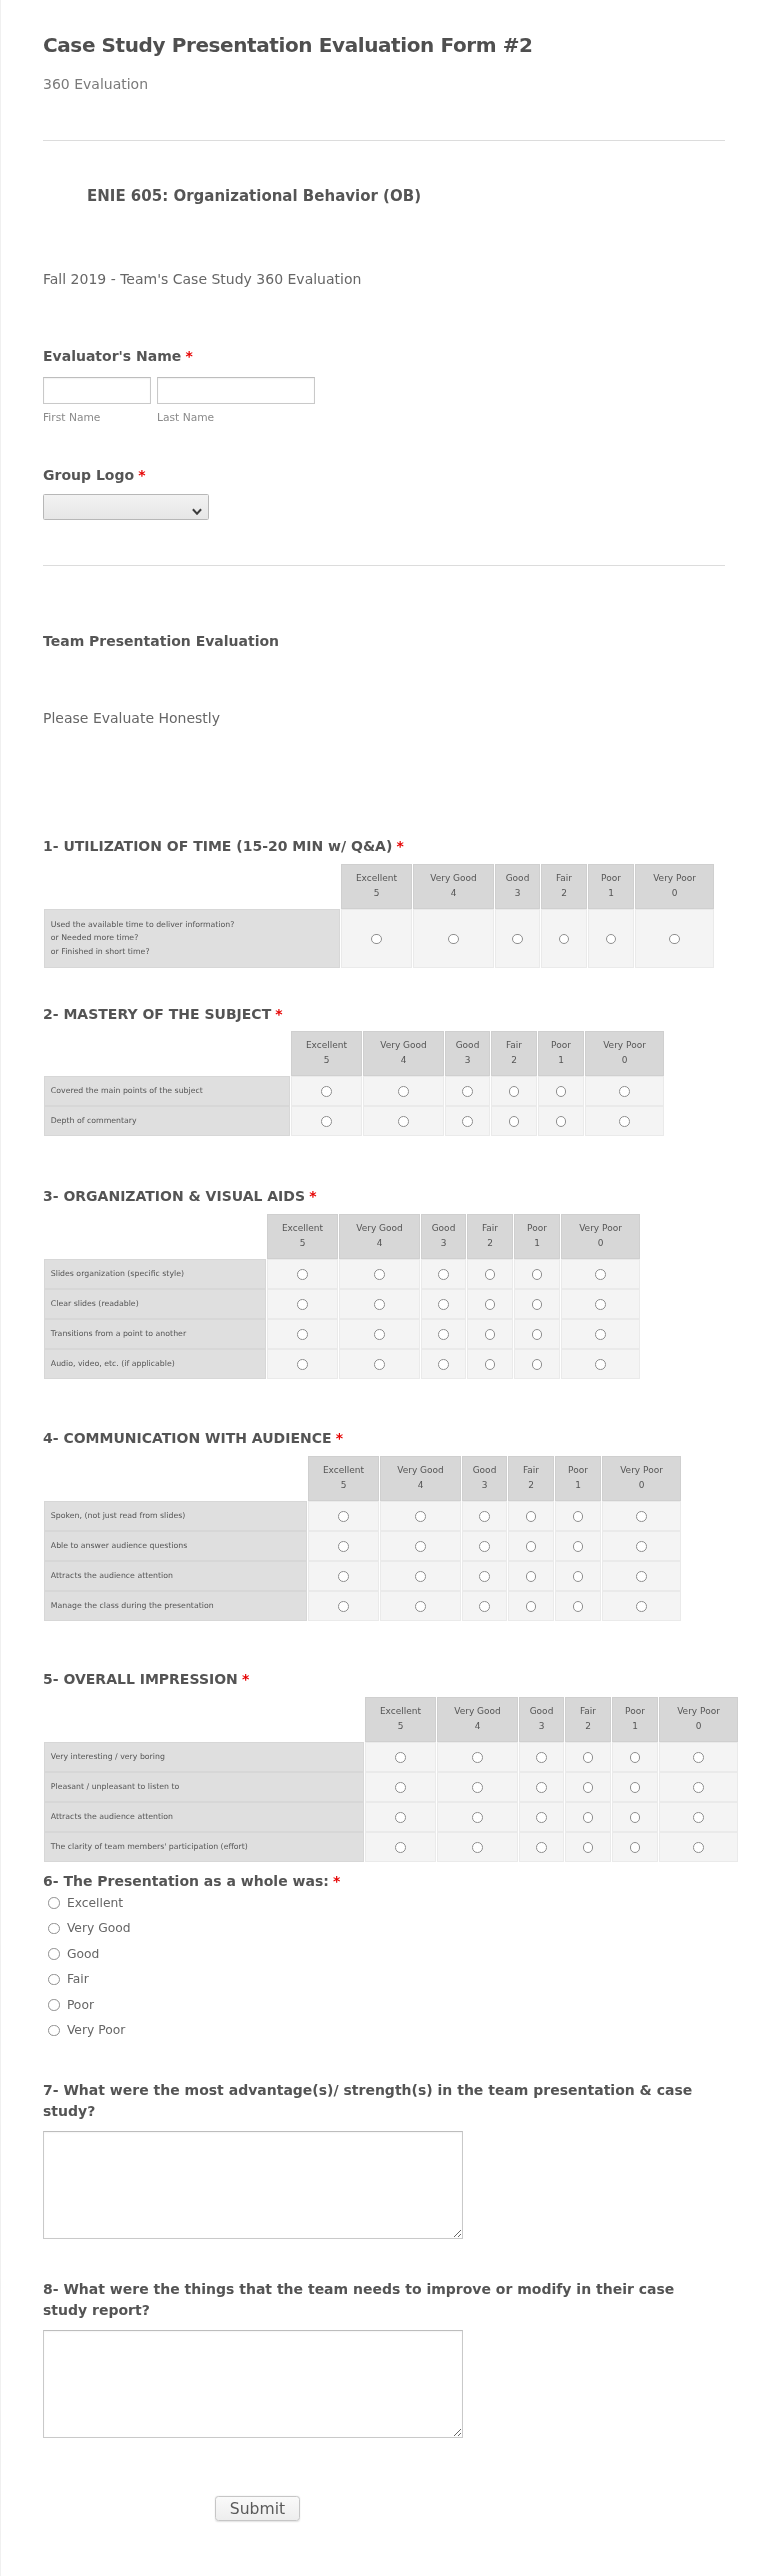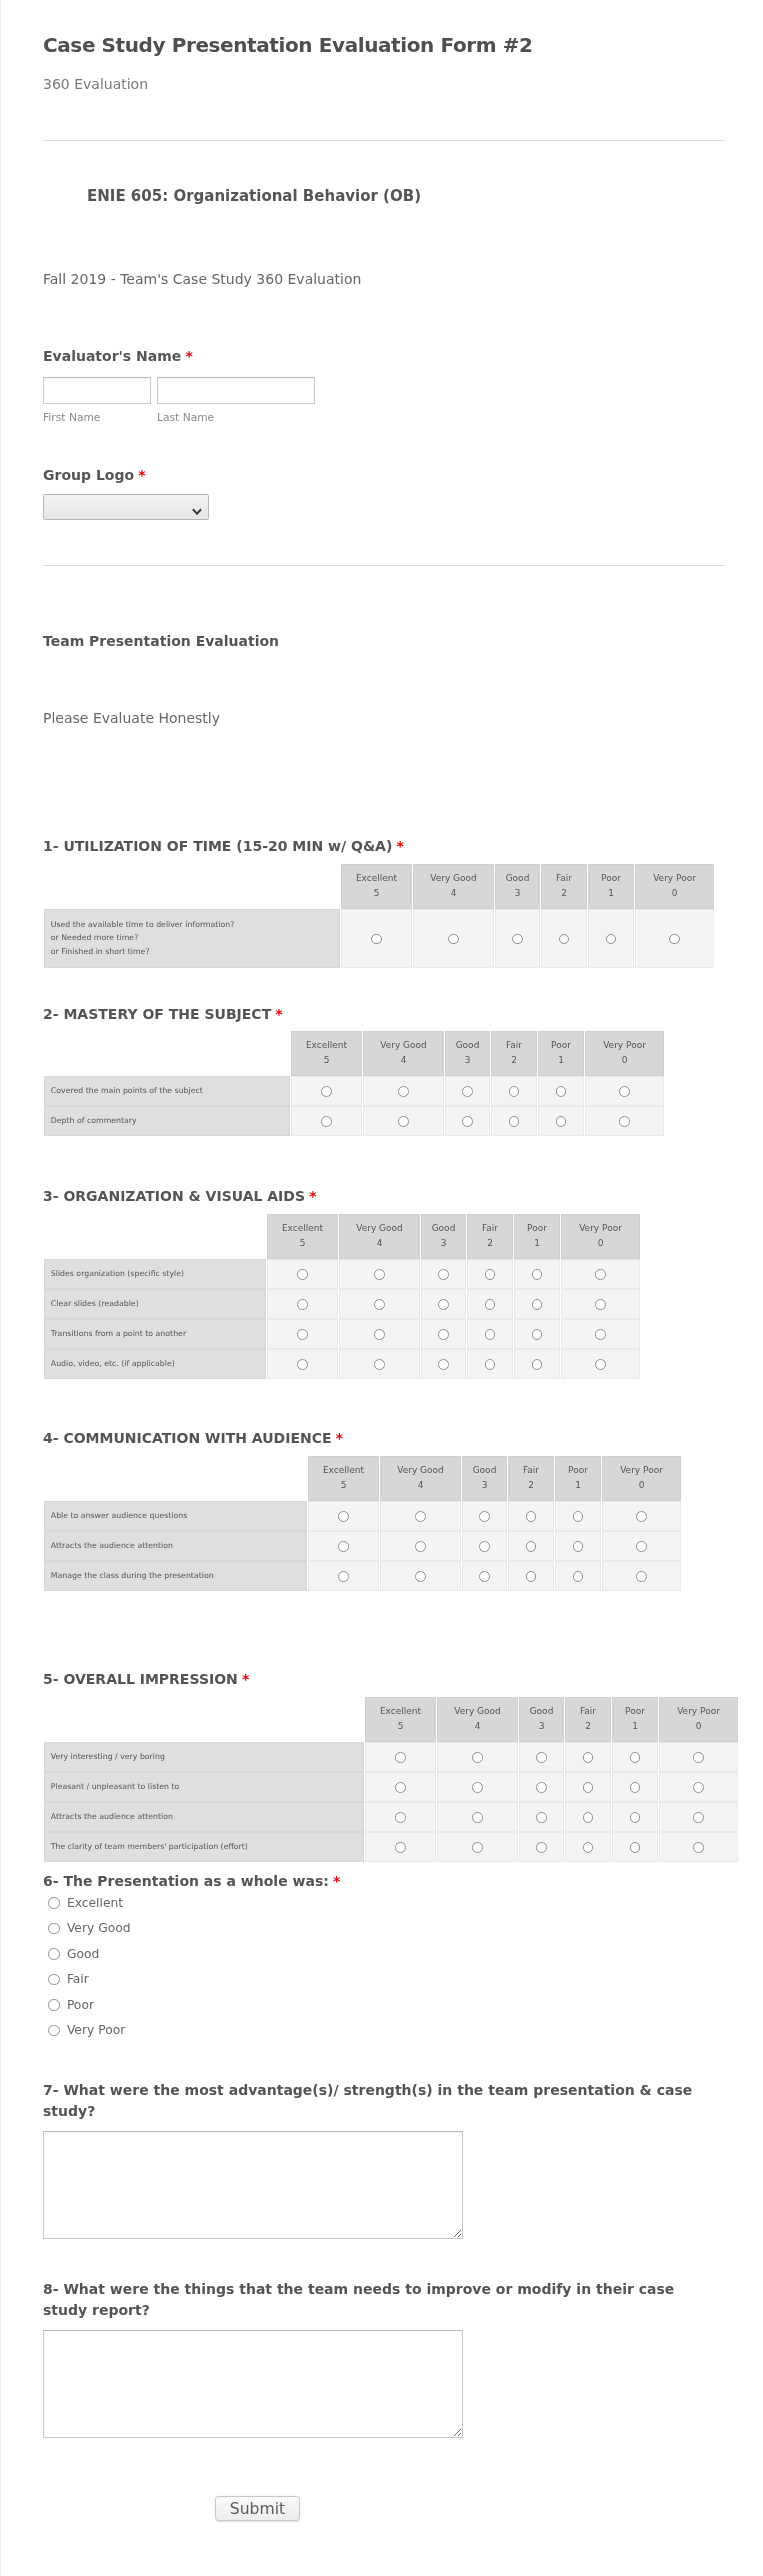--- a/index.html
+++ b/index.html
@@ -218,20 +218,29 @@
           <tr>
             <th class="spacer" style="width:263px"></th>
             <th class="hop" style="width:64px;height:36px;">Excellent<br>5</th>
             <th class="hop" style="width:74px;height:36px;">Very Good<br>4</th>
             <th class="hop" style="width:38px;height:36px;">Good<br>3</th>
             <th class="hop" style="width:39px;height:36px;">Fair<br>2</th>
             <th class="hop" style="width:39px;height:36px;">Poor<br>1</th>
             <th class="hop" style="width:72px;height:36px;">Very Poor<br>0</th>
           </tr>
           <tr style="height:30px">
+            <td class="lbl">Spoken, (not just read from slides)</td>
+            <td class="op"><span class="radio"></span></td>
+            <td class="op"><span class="radio"></span></td>
+            <td class="op"><span class="radio"></span></td>
+            <td class="op"><span class="radio"></span></td>
+            <td class="op"><span class="radio"></span></td>
+            <td class="op"><span class="radio"></span></td>
+          </tr>
+          <tr style="height:30px">
             <td class="lbl">Able to answer audience questions</td>
             <td class="op"><span class="radio"></span></td>
             <td class="op"><span class="radio"></span></td>
             <td class="op"><span class="radio"></span></td>
             <td class="op"><span class="radio"></span></td>
             <td class="op"><span class="radio"></span></td>
             <td class="op"><span class="radio"></span></td>
           </tr>
           <tr style="height:30px">
             <td class="lbl">Attracts the audience attention</td>

